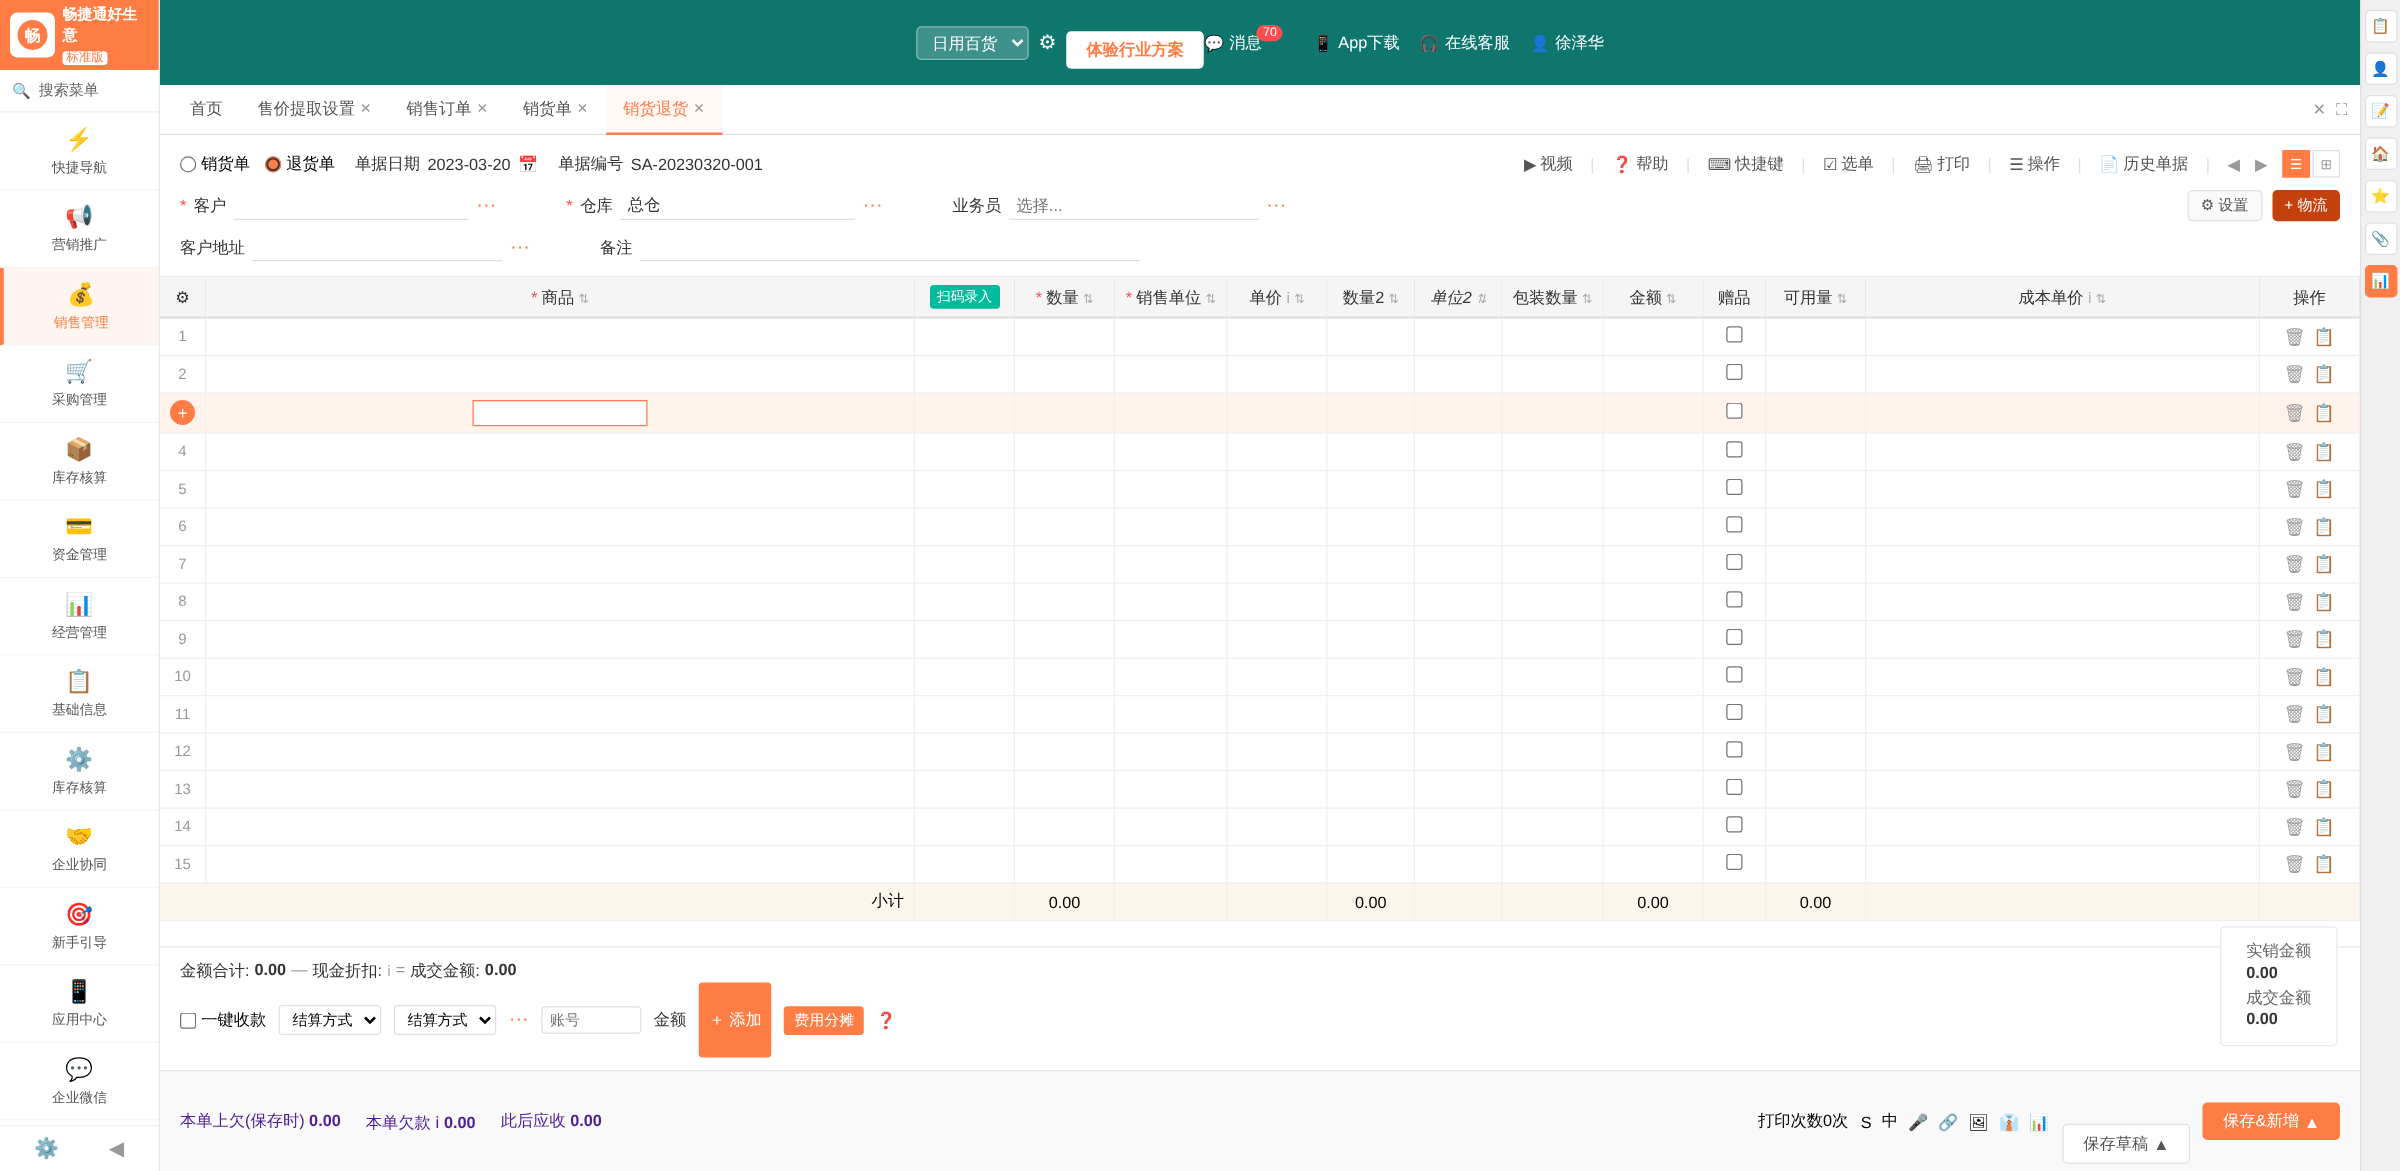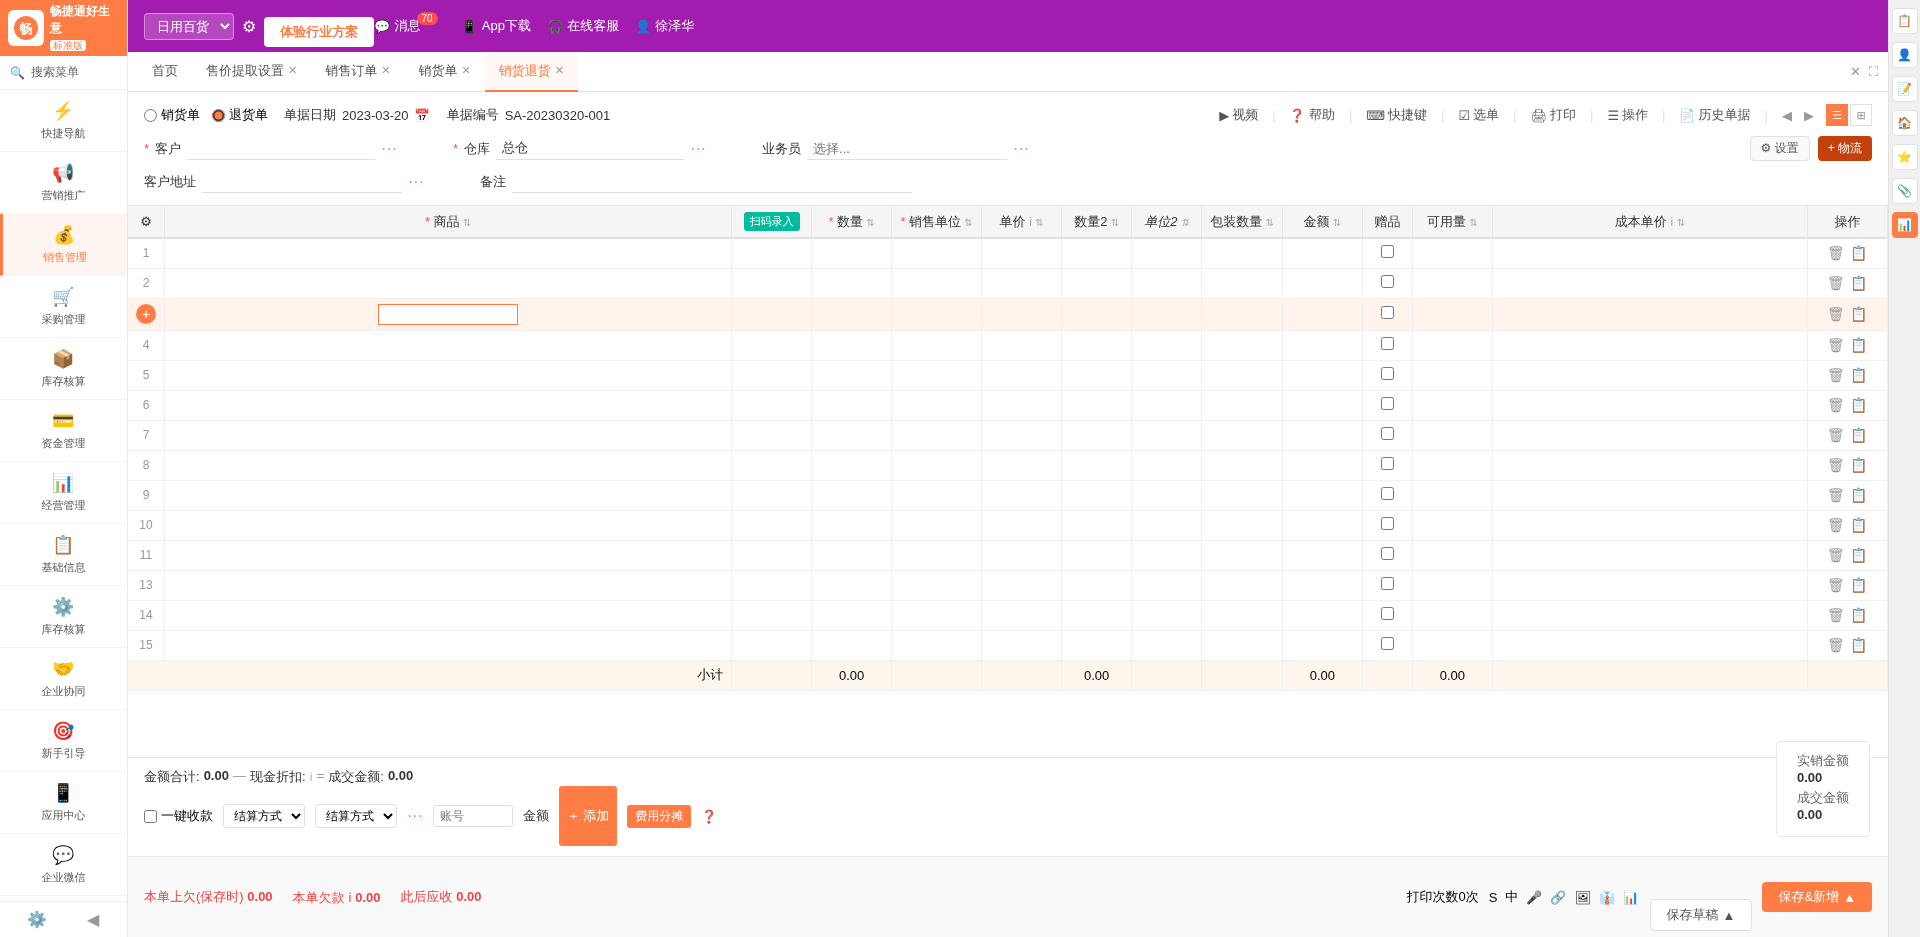--- a/index.html
+++ b/index.html
@@ -18,21 +18,21 @@
     .sidebar-item.active { color: #ff7d45; background: #fff5f0; border-left: 3px solid #ff7d45; }
     .sidebar-item .icon { font-size: 18px; }
     .sidebar-item .label { font-size: 11px; text-align: center; }
     .sidebar-bottom { display: flex; justify-content: space-around; padding: 8px; border-top: 1px solid #f0f0f0; }
     .sidebar-bottom span { cursor: pointer; font-size: 16px; color: #999; }
 
     
     .main { flex: 1; display: flex; flex-direction: column; overflow: hidden; }
 
     
-    .topbar { height: 52px; background: #a21caf; display: flex; align-items: center; justify-content: flex-start; padding: 0 16px; flex-shrink: 0; }
+    .topbar { height: 68px; background: #0f766e; display: flex; align-items: center; justify-content: center; padding: 0 16px; flex-shrink: 0; }
     .topbar-left { display: flex; align-items: center; gap: 8px; color: white; }
     .topbar-select { background: rgba(255,255,255,0.2); border: 1px solid rgba(255,255,255,0.4); color: white; padding: 4px 8px; border-radius: 4px; font-size: 13px; }
     .topbar-gear { color: white; cursor: pointer; font-size: 16px; }
     .topbar-btn { background: white; color: #ff7d45; border: none; padding: 6px 16px; border-radius: 4px; cursor: pointer; font-size: 13px; font-weight: bold; margin-top: 12px; }
     .topbar-right { display: flex; align-items: center; gap: 16px; color: white; }
     .topbar-right-item { display: flex; align-items: center; gap: 4px; cursor: pointer; font-size: 13px; }
     .badge { background: #ff4d4f; color: white; border-radius: 10px; font-size: 10px; padding: 1px 5px; position: relative; top: -8px; left: -8px; }
 
     
     .tabs { display: flex; background: #fff; border-bottom: 1px solid #e0e0e0; flex-shrink: 0; align-items: center; padding: 0 10px; height: 40px; }
@@ -83,21 +83,21 @@
     .payment-row { display: flex; align-items: center; gap: 10px; }
     .checkbox-label { display: flex; align-items: center; gap: 4px; cursor: pointer; font-size: 12px; }
     .select-sm { border: 1px solid #e0e0e0; border-radius: 3px; padding: 3px 6px; font-size: 12px; background: white; }
     .input-sm { border: 1px solid #e0e0e0; border-radius: 3px; padding: 3px 6px; font-size: 12px; width: 80px; }
     .add-btn { background: #ff7d45; color: white; border: none; border-radius: 3px; padding: 21px 8px; cursor: pointer; font-size: 12px; }
     .split-btn { background: #ff7d45; color: white; border: none; border-radius: 3px; padding: 3px 8px; cursor: pointer; font-size: 12px; }
     .help-icon { color: #aaa; cursor: pointer; }
 
     
     .statusbar { background: #f9f9f9; border-top: 1px solid #e8e8e8; padding: 6px 16px; display: flex; align-items: center; justify-content: space-between; flex-shrink: 0; }
-    .status-left { display: flex; gap: 20px; font-size: 12px; color: #ef4444; justify-content: space-between; }
+    .status-left { display: flex; gap: 20px; font-size: 12px; color: #4c1d95; justify-content: space-between; }
     .status-right { display: flex; align-items: center; gap: 10px; }
     .save-draft-btn { background: white; border: 1px solid #e0e0e0; border-radius: 4px; padding: 6px 16px; cursor: pointer; font-size: 13px; color: #555; display: flex; align-items: center; gap: 4px; margin-top: 36px; }
     .save-new-btn { background: #ff7d45; border: none; border-radius: 4px; padding: 6px 16px; cursor: pointer; font-size: 13px; color: white; display: flex; align-items: center; gap: 4px; }
 
     
     .right-sidebar { width: 32px; background: #f0f0f0; display: flex; flex-direction: column; align-items: center; padding: 8px 0; gap: 8px; border-left: 1px solid #e0e0e0; flex-shrink: 0; }
     .right-btn { width: 26px; height: 26px; background: white; border: 1px solid #e0e0e0; border-radius: 4px; display: flex; align-items: center; justify-content: center; cursor: pointer; color: #666; font-size: 12px; }
     .right-btn.orange { background: #ff7d45; color: white; border-color: #ff7d45; }
 
     
@@ -667,20 +667,41 @@
       <td></td>
       <td></td>
       <td>
         <div class="action-icons">
           <span class="action-icon">🗑</span>
           <span class="action-icon">📋</span>
         </div>
       </td>
     </tr>
             <tr>
+      <td class="row-num">12</td>
+      <td></td>
+      <td></td>
+      <td></td>
+      <td></td>
+      <td></td>
+      <td></td>
+      <td></td>
+      <td></td>
+      <td></td>
+      <td class="checkbox-cell"><input type="checkbox" style=""></td>
+      <td></td>
+      <td></td>
+      <td>
+        <div class="action-icons">
+          <span class="action-icon">🗑</span>
+          <span class="action-icon">📋</span>
+        </div>
+      </td>
+    </tr>
+            <tr>
       <td class="row-num">13</td>
       <td></td>
       <td></td>
       <td></td>
       <td></td>
       <td></td>
       <td></td>
       <td></td>
       <td></td>
       <td></td>

